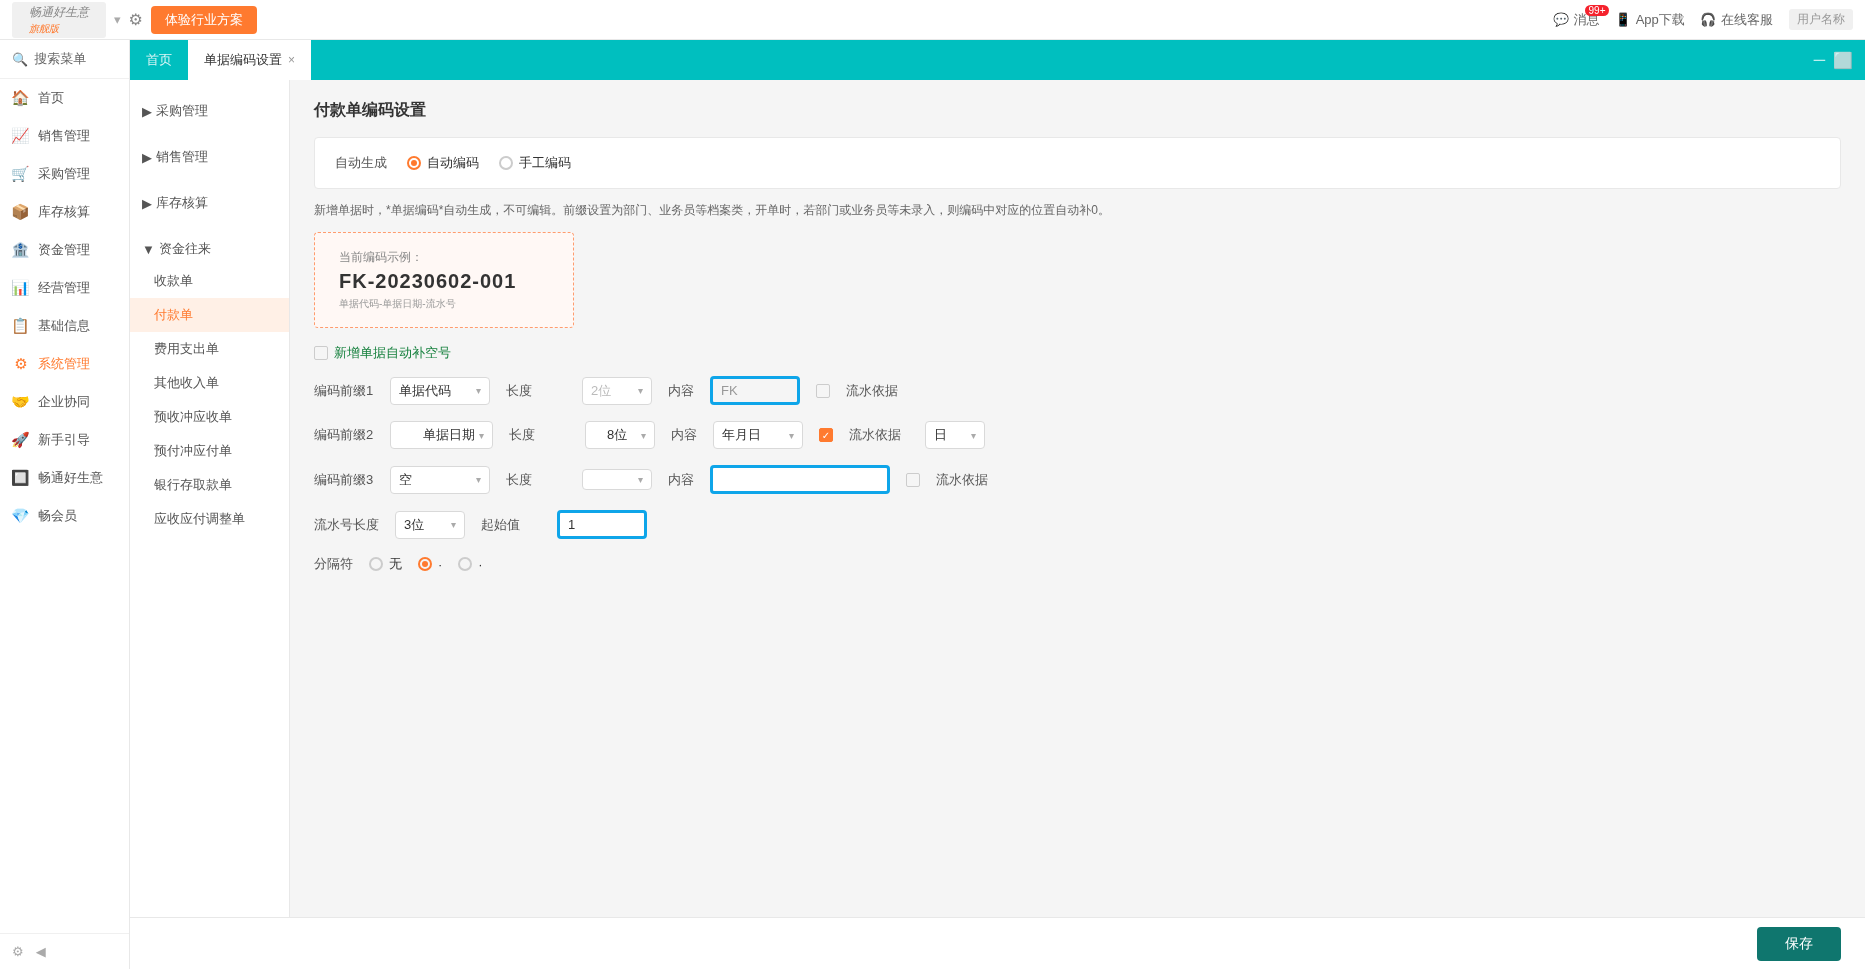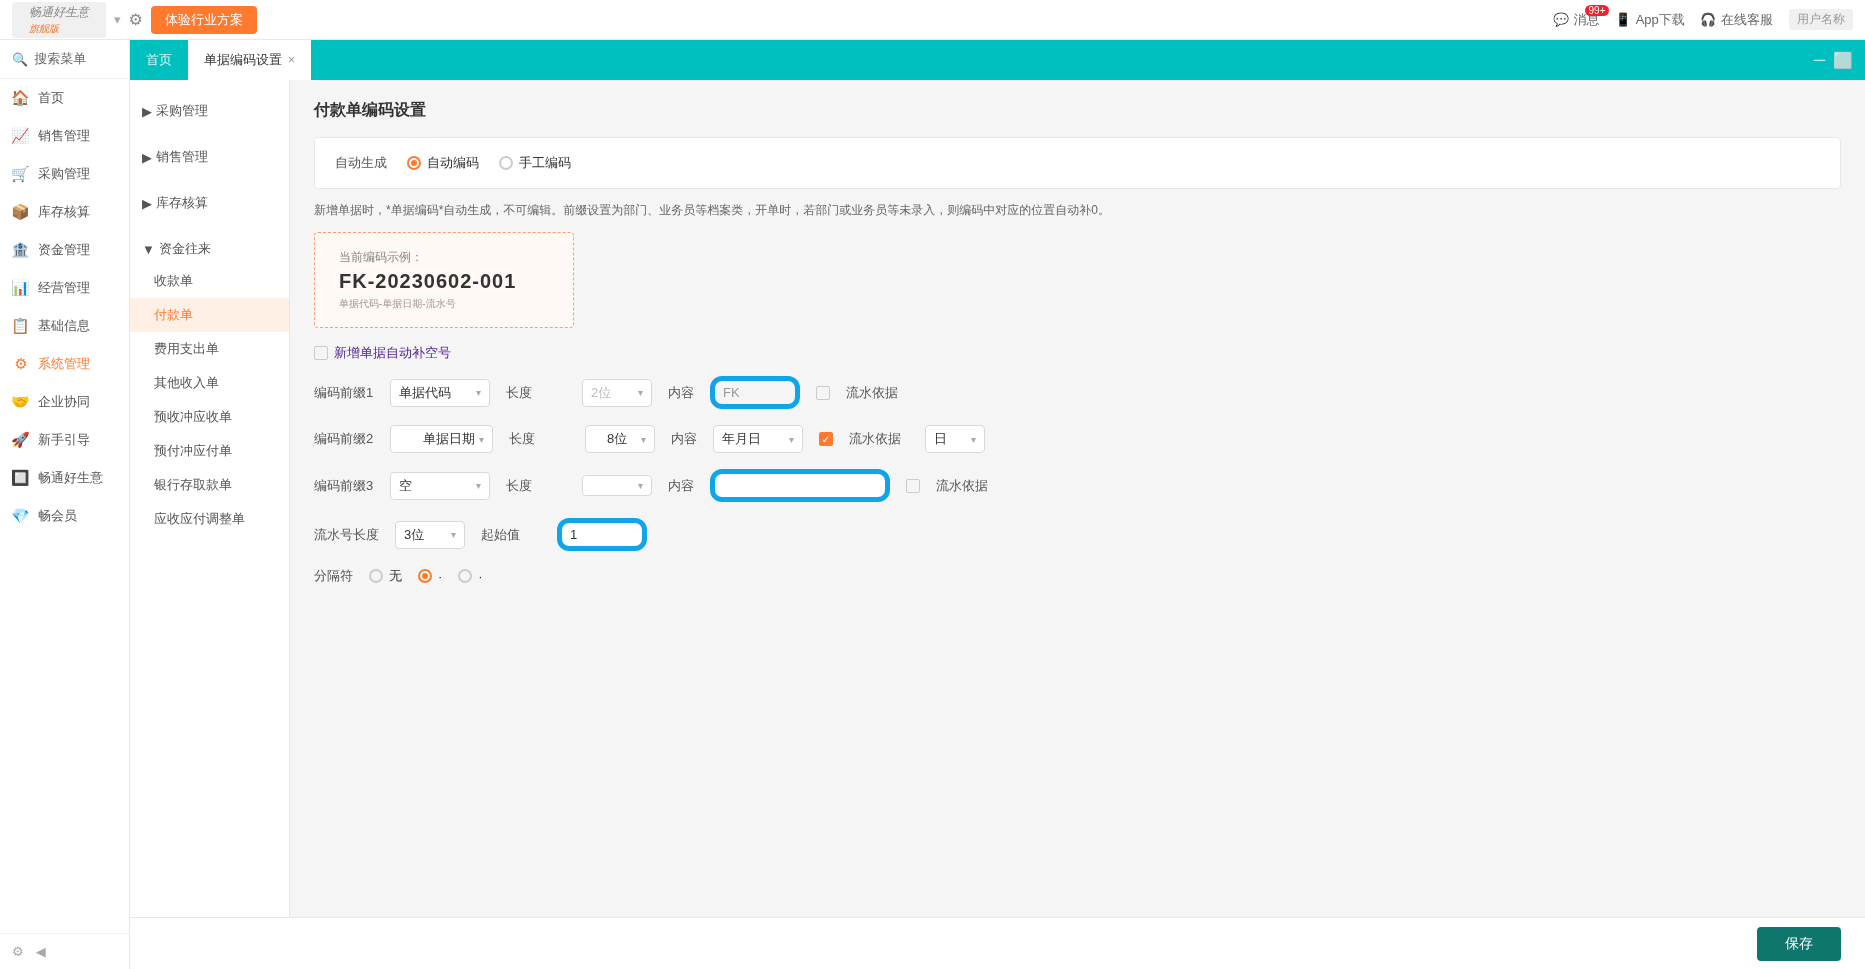--- a/index.html
+++ b/index.html
@@ -113,33 +113,33 @@
     .code-preview-sub { font-size: 10px; color: #999; margin-top: 4px; }
 
     
     .checkbox-row { display: flex; align-items: center; gap: 6px; margin-bottom: 14px; }
     .checkbox-box {
       width: 14px; height: 14px; border: 1px solid #ccc; border-radius: 2px;
       display: flex; align-items: center; justify-content: center; flex-shrink: 0; cursor: pointer;
     }
     .checkbox-box.checked { background: #ff7a2f; border-color: #ff7a2f; }
     .checkbox-box.checked::after { content: '✓'; color: #fff; font-size: 10px; }
-    .checkbox-label { font-size: 13px; color: #4c1d95; }
+    .checkbox-label { font-size: 13px; color: #15803d; }
 
     
     .form-row { display: flex; align-items: center; gap: 16px; margin-bottom: 16px; flex-wrap: wrap; }
     .form-label { font-size: 13px; color: #555; white-space: nowrap; min-width: 60px; }
     .form-select {
       display: flex; align-items: center; border: 1px solid #d9d9d9; border-radius: 4px;
       padding: 4px 8px; background: #fff; cursor: pointer; gap: 4px; min-width: 90px;
       font-size: 13px; color: #333; justify-content: space-between;
     }
     .form-select .select-arrow { color: #aaa; font-size: 10px; }
     .form-input {
-      border: 5px solid #0ea5e9; border-radius: 12px; padding: 4px 8px;
+      border: 3px solid #0ea5e9; border-radius: 4px; padding: 4px 8px;
       font-size: 13px; color: #333; min-width: 90px; background: #fff;
     }
     .form-input.readonly { background: #f5f5f5; color: #999; }
     .content-label { font-size: 13px; color: #555; white-space: nowrap; }
 
     
     .sep-row { display: flex; align-items: center; gap: 16px; margin-top: 8px; }
     .sep-label { font-size: 13px; color: #555; }
 
     

